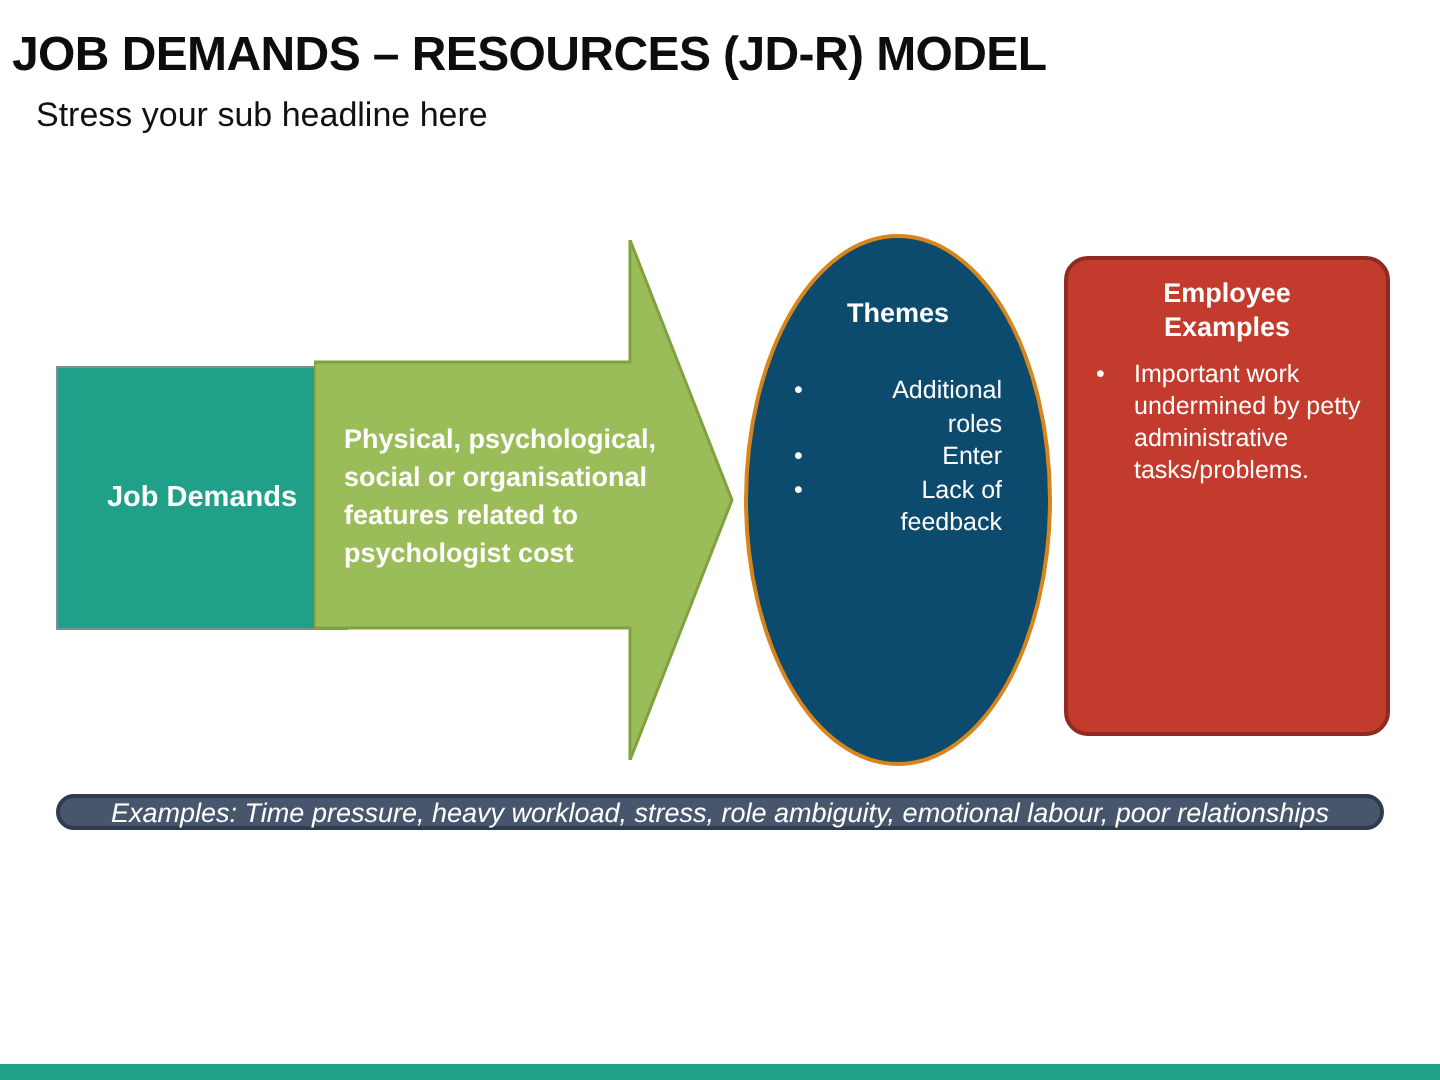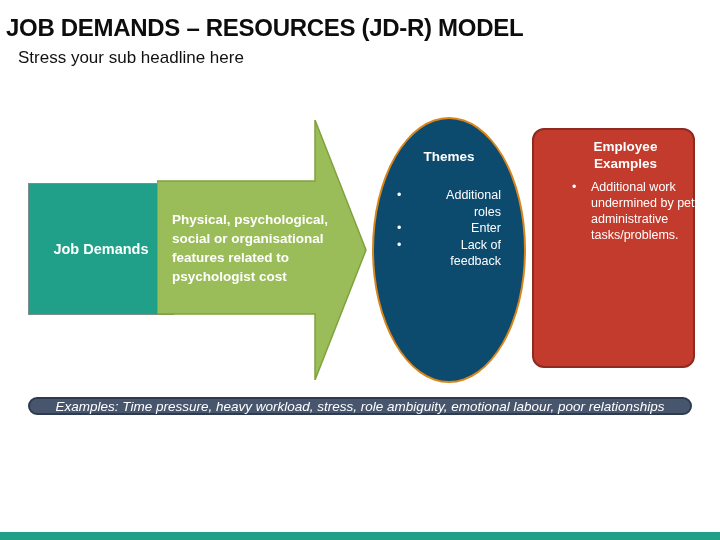--- a/index.html
+++ b/index.html
@@ -47,21 +47,21 @@
   }
   .themes-list li {
     position:relative; padding-left:22px;
     color:#ffffff; font-size:12.5px; line-height:16.5px;text-align:right;
   }
   .themes-list li::before {
     content:"\2022"; position:absolute; left:2px; top:0;
   }
   .employee-box {
     position:absolute; left:532px; top:128px; width:163px; height:240px;
-    background:#C23B2C; border:2px solid #8E2A20; border-radius:12px;padding-left:24px;
+    background:#C23B2C; border:2px solid #8E2A20; border-radius:12px;
   }
   .employee-heading {
     margin-top:8px; text-align:center;
     color:#ffffff; font-weight:bold; font-size:13.5px; line-height:17px;
     white-space:pre-line;
   }
   .employee-list {
     margin:7px 0 0 13px; padding:0; list-style:none; width:144px;
   }
   .employee-list li {
@@ -112,21 +112,21 @@
       <li>Additional roles</li>
       <li>Enter</li>
       <li>Lack of feedback</li>
     </ul>
   </div>
 
   <div class="employee-box">
     <div class="employee-heading">Employee
 Examples</div>
     <ul class="employee-list">
-      <li>Additional work undermined by petty administrative tasks/problems.</li>
+      <li>Important work undermined by petty administrative tasks/problems.</li>
     </ul>
   </div>
 
   <div class="examples-bar">
     <span class="examples-bar-text">Examples: Time pressure, heavy workload, stress, role ambiguity, emotional labour, poor relationships</span>
   </div>
 
   <div class="bottom-accent-strip"></div>
 
 </div>

